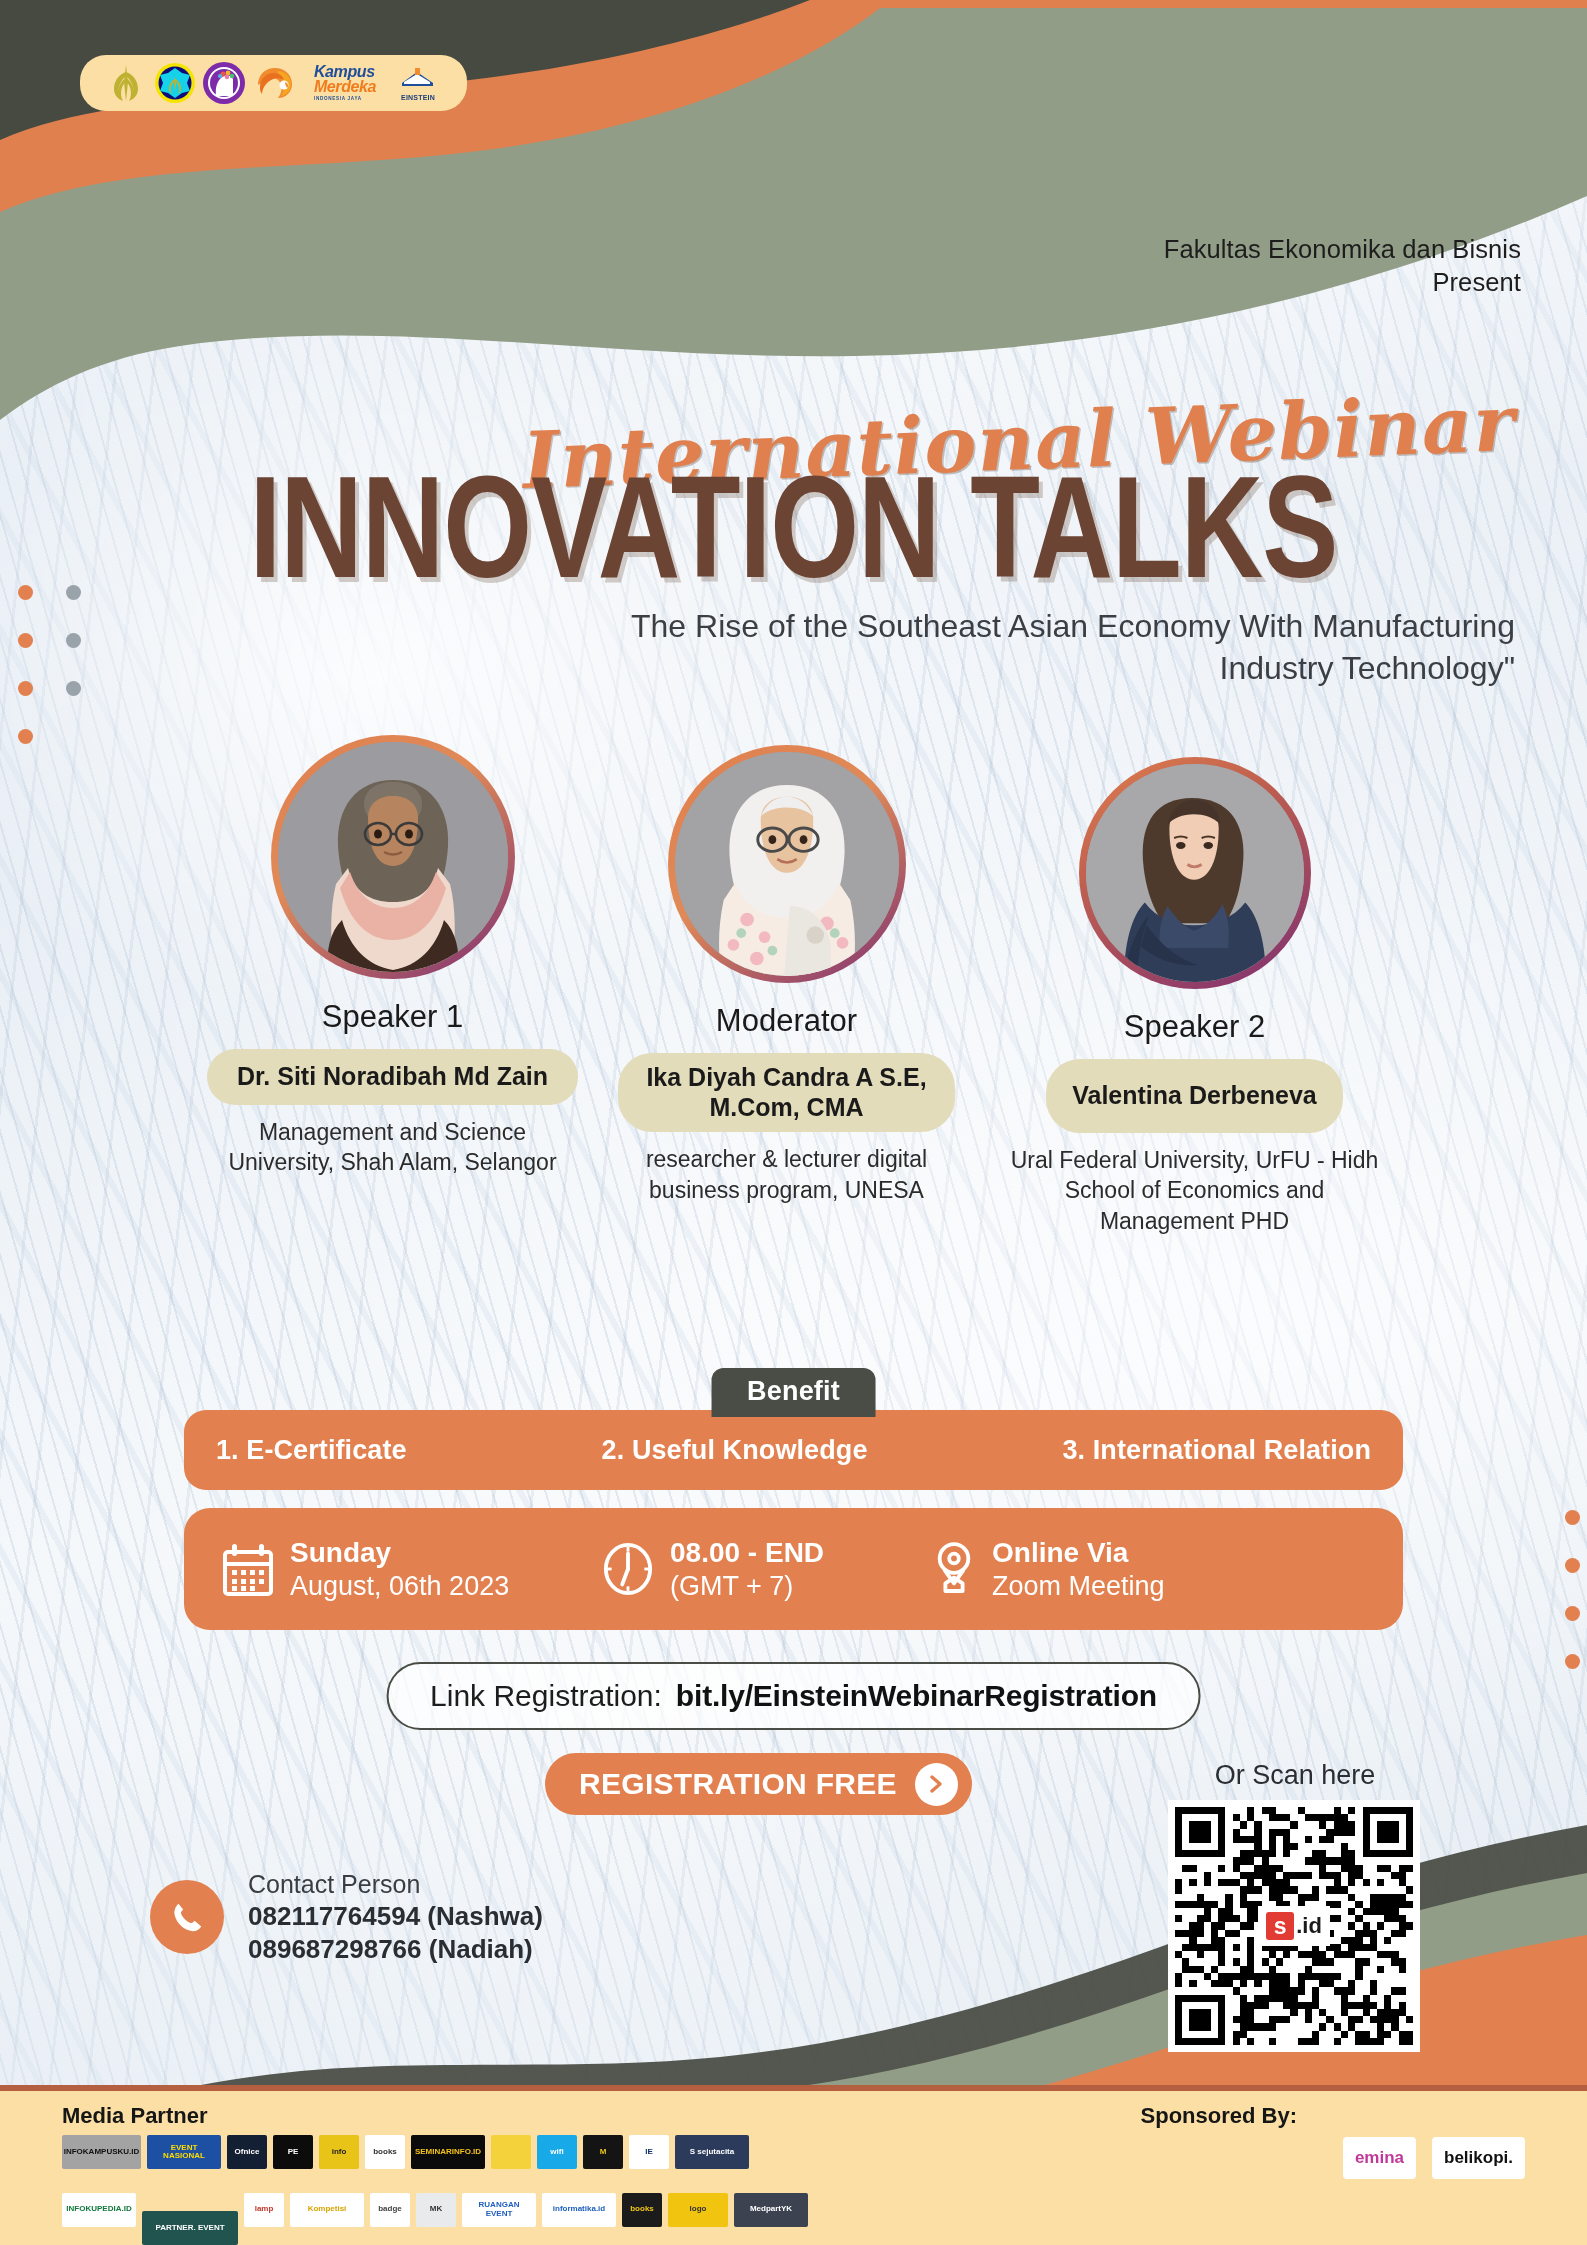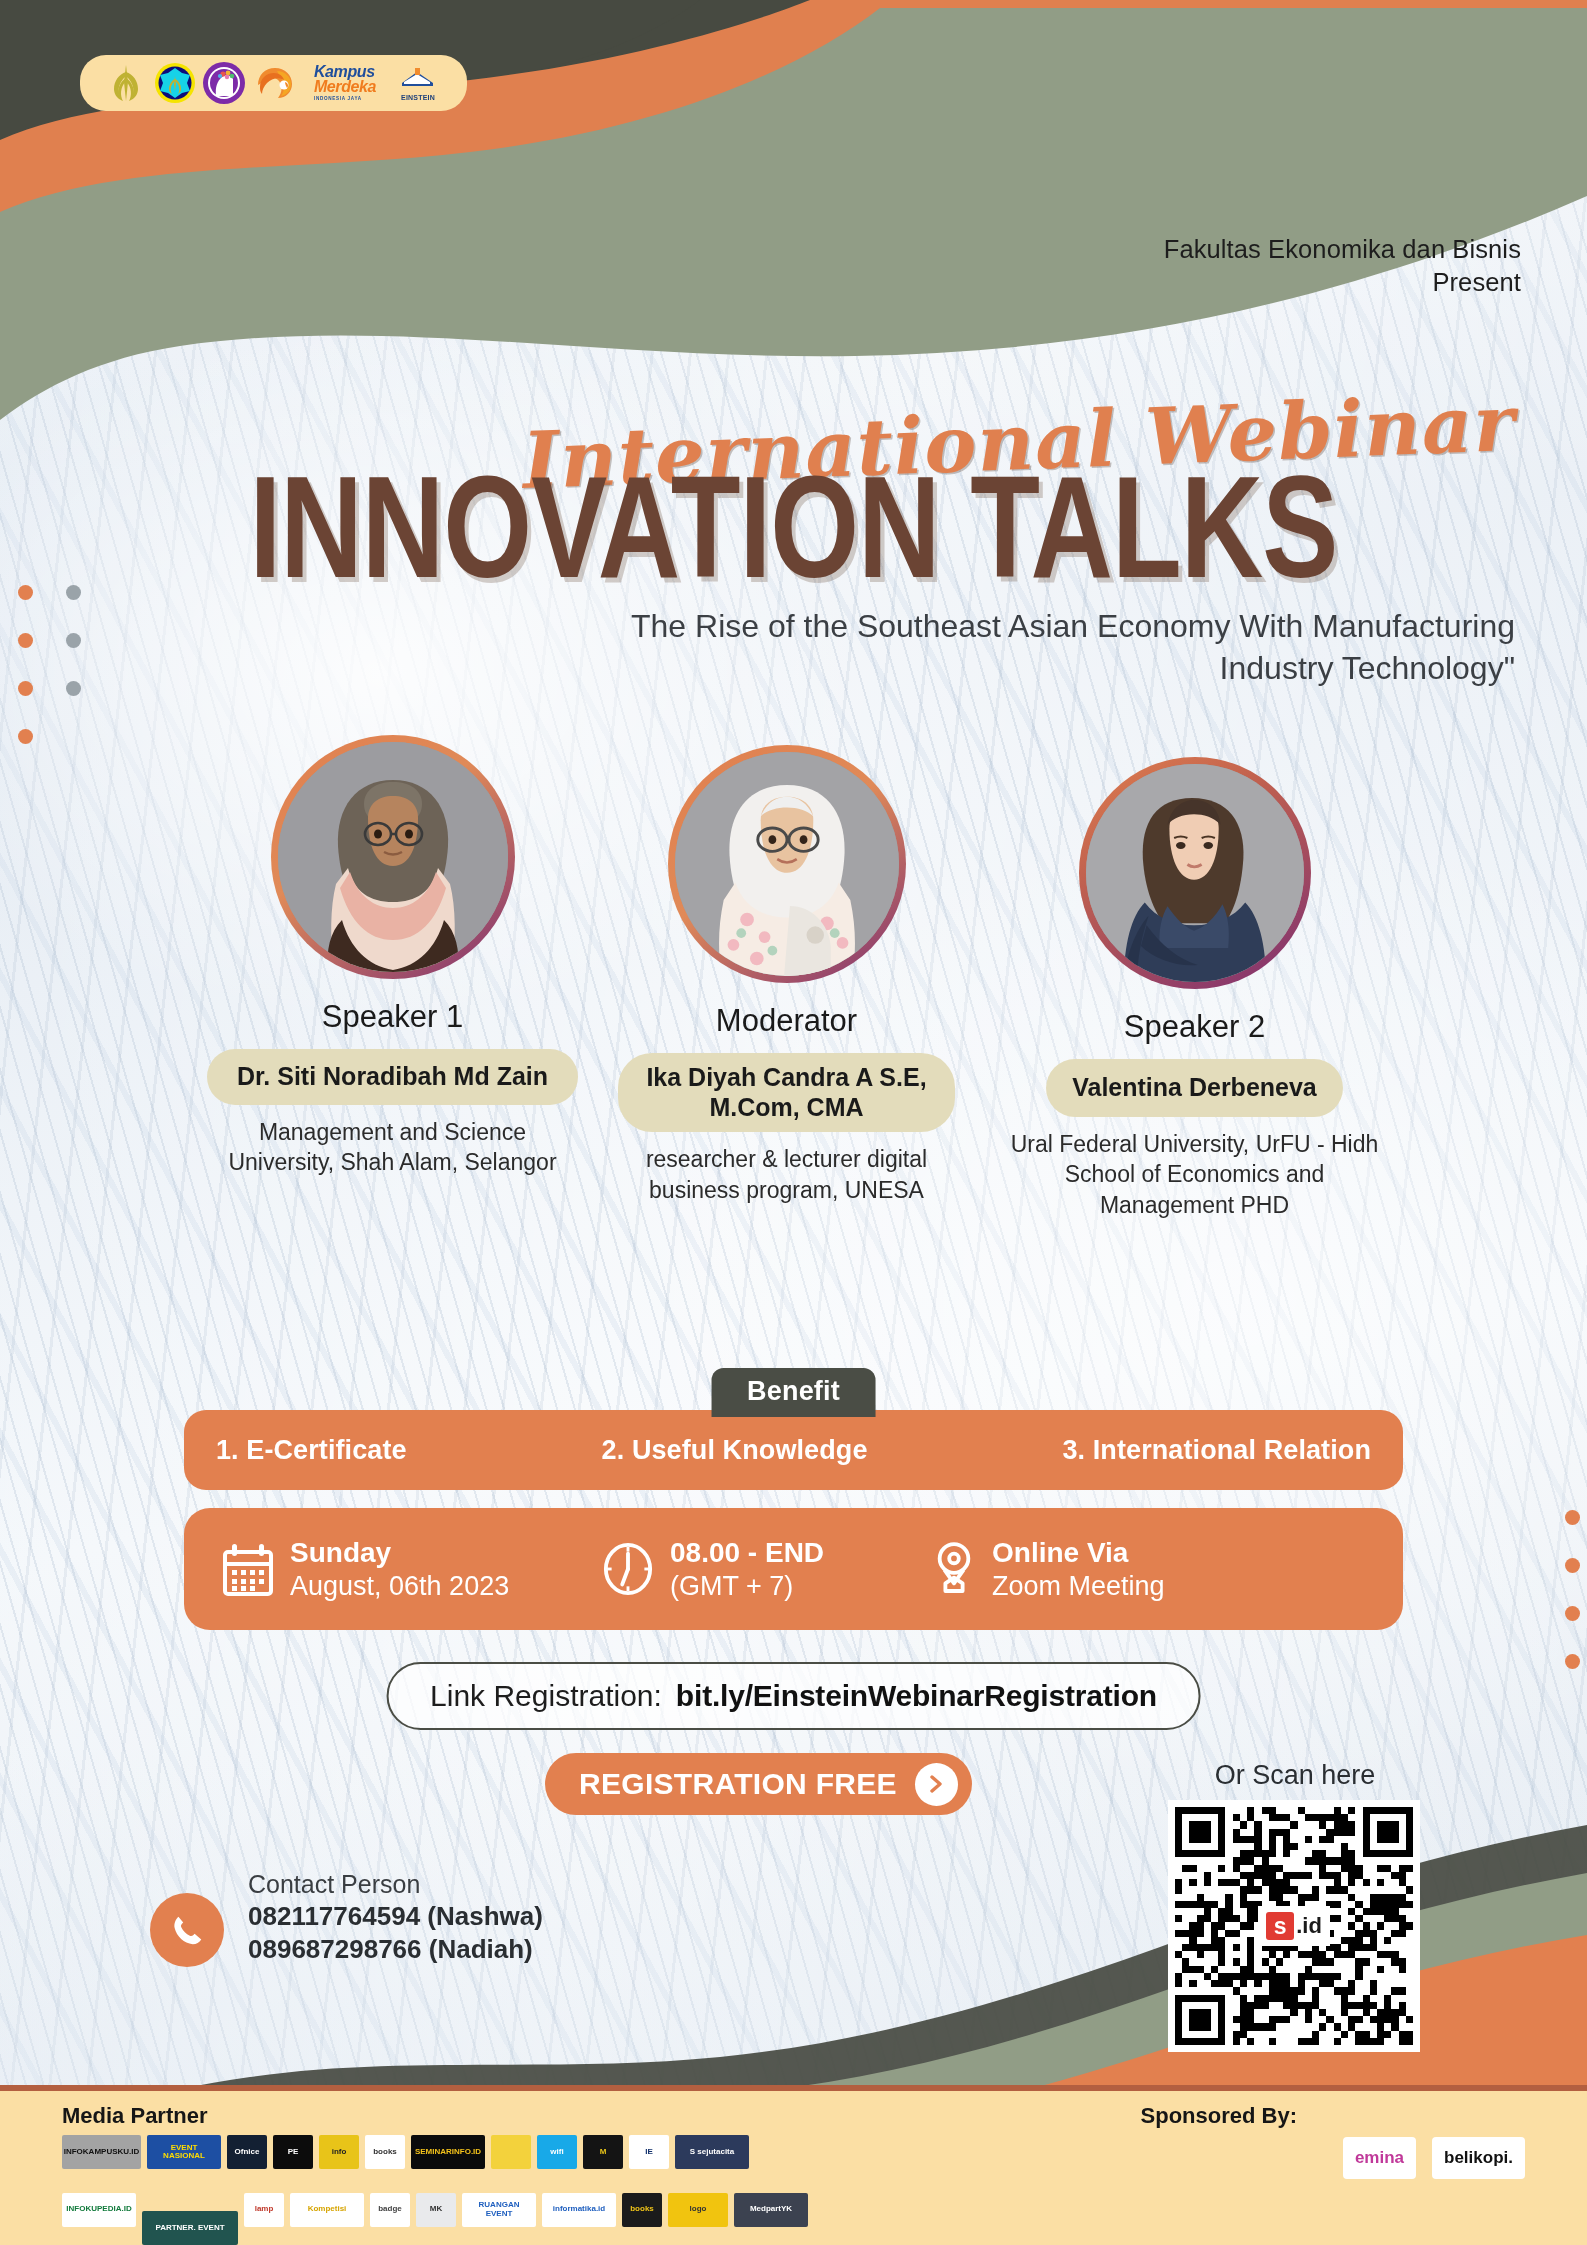--- a/index.html
+++ b/index.html
@@ -191,21 +191,21 @@
     font-family: "Liberation Sans", sans-serif;
     font-size: 31px;
     color: #1a1a1a;
   }
 
   .name-pill {
     display: inline-block;
     margin-top: 14px;
     background: #e3dcbb;
     border-radius: 34px;
-    padding: 14px 26px;
+    padding: 22px 26px;
     font-family: "Liberation Sans", sans-serif;
     font-weight: 700;
     font-size: 25px;
     line-height: 1.18;
     color: #1a1a1a;
     max-width: 380px;
   }
   .name-pill.w1 { padding: 13px 30px; }
   .name-pill.w2 { padding: 10px 28px; }
 
@@ -341,21 +341,21 @@
     background: #ffffff;
     display: flex; align-items: center; justify-content: center;
   }
 
   
   .contact {
     position: absolute;
     left: 150px; top: 1868px;
     z-index: 32;
     display: flex;
-    align-items: flex-end;
+    align-items: center;
     gap: 24px;
   }
   .contact-circle {
     width: 74px; height: 74px;
     border-radius: 50%;
     background: #e2804f;
     display: flex; align-items: center; justify-content: center;
     flex: 0 0 auto;
   }
   .contact-lines { line-height: 1.28; }

